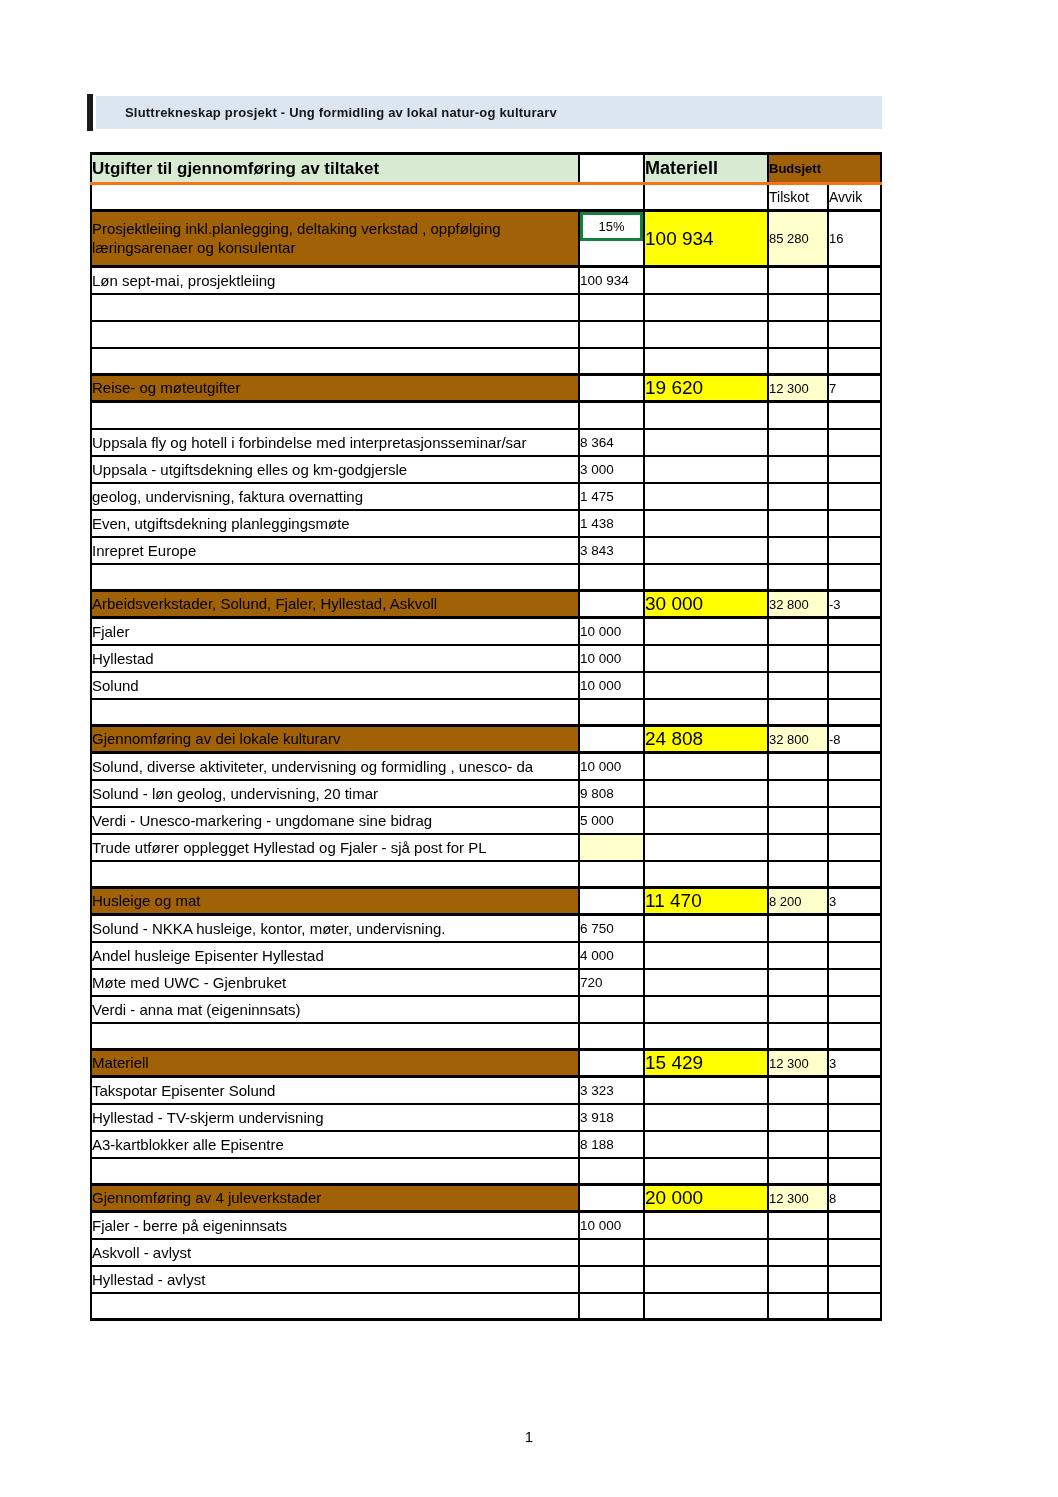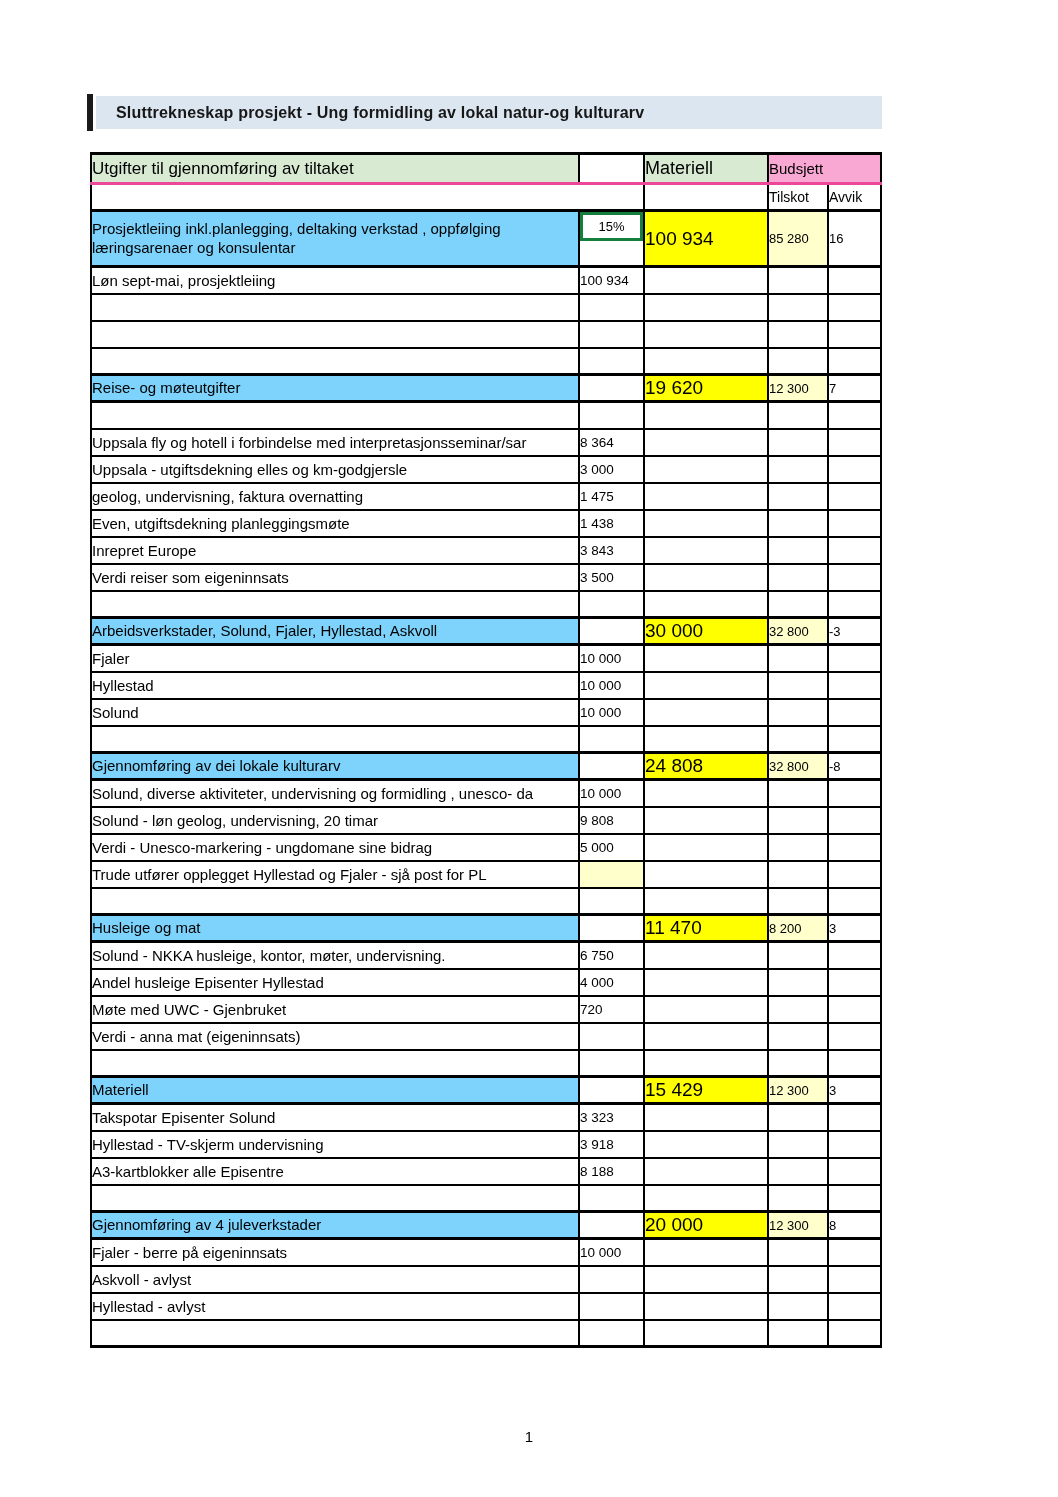--- a/index.html
+++ b/index.html
@@ -4,47 +4,47 @@
 <style>
   html,body{margin:0;padding:0;}
   body{
     width:1058px;height:1497px;position:relative;background:#ffffff;
     font-family:"Liberation Sans","DejaVu Sans",sans-serif;color:#000;
   }
   
   .title-bar{position:absolute;left:96px;top:96px;width:786px;height:33px;
     background:#dce6f1;display:flex;align-items:center;}
   .title-accent{position:absolute;left:87px;top:94px;width:6px;height:37px;background:#1a1a1a;}
-  .title-text{font-size:16px;font-weight:bold;padding-left:20px;letter-spacing:.2px;color:#171717;}
+  .title-text{font-size:13px;font-weight:bold;padding-left:29px;letter-spacing:.2px;color:#171717;}
   
   table.sheet{position:absolute;left:90px;top:152px;width:790px;
     border-collapse:collapse;table-layout:fixed;}
   table.sheet td,table.sheet th{border:2px solid #000;padding:0;vertical-align:middle;
     font-weight:normal;text-align:left;overflow:hidden;}
   col.c-desc{width:488px;} col.c-val{width:65px;} col.c-rek{width:124px;}
   col.c-til{width:60px;} col.c-avv{width:53px;}
 
   tr.hdr{height:30px;}
-  tr.hdr th{border-top:3px solid #000;border-bottom:3px solid #ec4899;}
+  tr.hdr th{border-top:3px solid #000;border-bottom:3px solid #f97316;font-weight:bold;}
   th.hdr-left{background:#d9ead3;font-size:17px;font-weight:bold;padding-left:5px;
     border-left:3px solid #000;}
   th.hdr-gap{background:#fff;}
   th.hdr-rek{background:#d9ead3;font-size:18px;font-weight:bold;text-align:center;}
-  th.hdr-bud{background:#f9a8d4;font-size:15px;font-weight:bold;text-align:center;
+  th.hdr-bud{background:#a16207;font-size:13px;font-weight:bold;text-align:center;
     border-right:3px solid #000;}
   tr.sub{height:27px;}
   td.sub-void{border-left:none;border-bottom:none;background:#fff;}
   td.sub-empty{background:#fff;}
   td.sub-til,td.sub-avv{font-size:14px;font-weight:bold;text-align:center;background:#fff;}
   td.sub-avv{border-right:3px solid #000;}
 
   tr.section{height:27px;}
   tr.section.tall{height:56px;}
   tr.section td{border-top:3px solid #000;border-bottom:3px solid #000;}
-  td.s-desc{background:#7dd3fc;font-size:15px;font-weight:bold;padding-left:4px;
+  td.s-desc{background:#a16207;font-size:15px;font-weight:bold;padding-left:4px;
     border-left:3px solid #000;line-height:1.25;}
   td.s-val{background:#fff;}
   tr.section.tall td.s-val{vertical-align:top;}
   .pct-box{height:29px;border:3px solid #15803d;box-sizing:border-box;display:flex;
     align-items:center;justify-content:center;font-size:13px;background:#fff;}
   td.s-rek{background:#ffff00;font-size:19px;font-weight:bold;text-align:right;padding-right:10px;}
   td.s-til{background:#ffffcc;font-size:13px;font-weight:bold;text-align:right;padding-right:5px;}
   td.s-avv{background:#fff;font-size:13px;text-align:right;padding-right:3px;}
 
   tr.detail,tr.empty{height:27px;}
@@ -168,27 +168,20 @@
         <td class="d-blank"></td>
         <td class="d-blank last"></td>
       </tr>
       <tr class="detail">
         <td class="d-desc">Inrepret Europe</td>
         <td class="d-val">3 843</td>
         <td class="d-blank"></td>
         <td class="d-blank"></td>
         <td class="d-blank last"></td>
       </tr>
-      <tr class="detail">
-        <td class="d-desc">Verdi reiser som eigeninnsats</td>
-        <td class="d-val">3 500</td>
-        <td class="d-blank"></td>
-        <td class="d-blank"></td>
-        <td class="d-blank last"></td>
-      </tr>
       <tr class="empty">
         <td class="d-desc"></td>
         <td class="d-val"></td>
         <td class="d-blank"></td>
         <td class="d-blank"></td>
         <td class="d-blank last"></td>
       </tr>
       <tr class="section">
         <td class="s-desc">Arbeidsverkstader, Solund, Fjaler, Hyllestad, Askvoll</td>
         <td class="s-val"></td>

